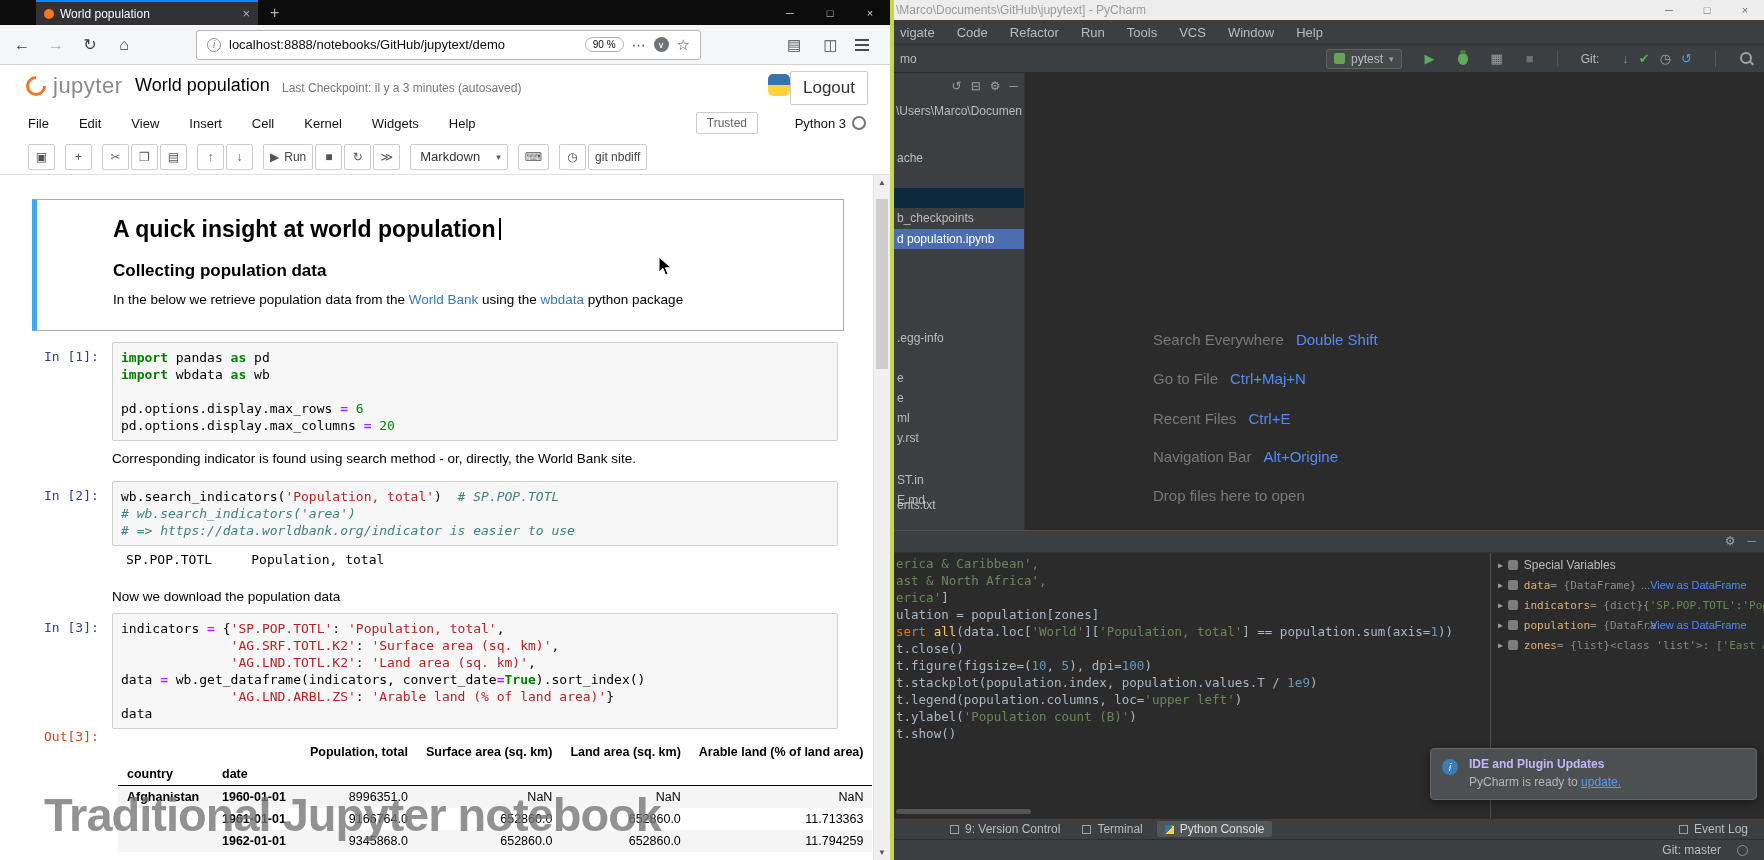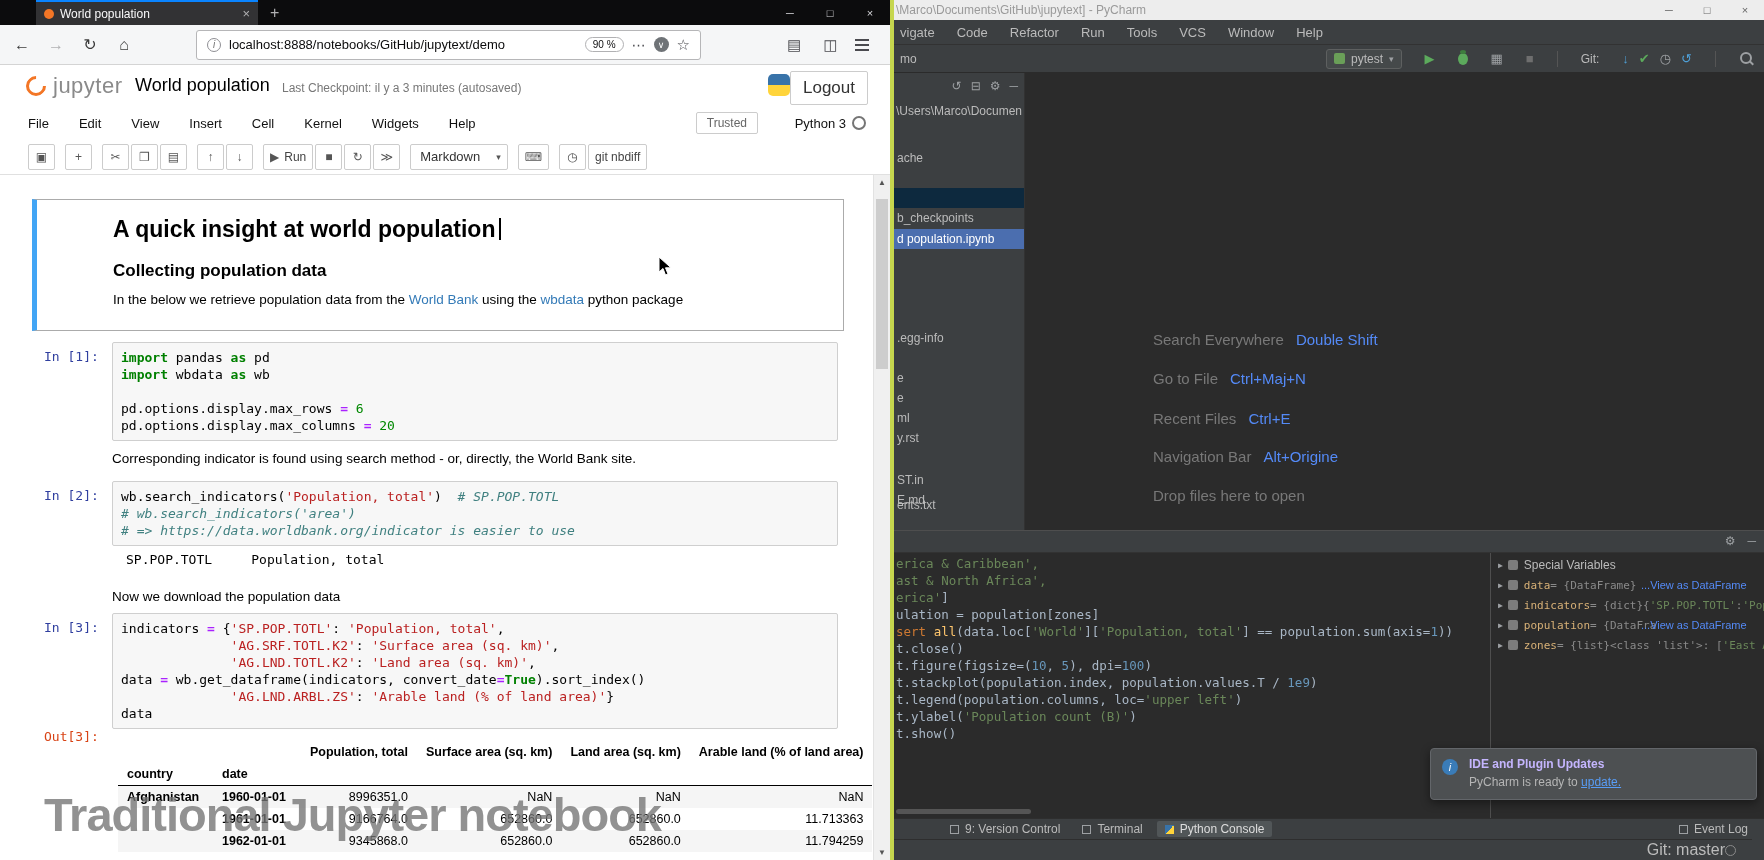--- a/index.html
+++ b/index.html
@@ -131,21 +131,21 @@
   .var-name{color:#d8b177}
   .var-rest{color:#8a8a8a}
   .var-link{position:absolute;left:150px;color:#548af7;font:11px "Liberation Sans",sans-serif}
 
   .pc-toolwin{position:absolute;left:0;bottom:21px;right:0;height:21px;background:#3c3f41;border-top:1px solid #2e2e2e;display:flex;align-items:center;font-size:12px;color:#bbb;padding:0 8px;gap:6px}
   .twb{display:flex;align-items:center;gap:6px;padding:1px 8px;border-radius:2px}
   .twb.active{background:#515658;color:#ddd}
   .twb-ico{width:9px;height:9px;border:1px solid #9da0a3;flex:none}
   .twb-ico.py{border:none;background:linear-gradient(135deg,#3873a9 50%,#ffd43b 50%)}
   .twb-spacer{flex:1}
-  .pc-status{position:absolute;left:0;bottom:0;right:12px;height:21px;background:#3c3f41;border-top:1px solid #2e2e2e;display:flex;align-items:center;justify-content:flex-end;font-size:16px;color:#bbb;padding:0 16px;}
+  .pc-status{position:absolute;left:0;bottom:0;right:0;height:21px;background:#3c3f41;border-top:1px solid #2e2e2e;display:flex;align-items:center;justify-content:flex-end;font-size:12px;color:#bbb;padding:0 16px;gap:16px}
   .status-dot{width:11px;height:11px;border:1px solid #8a8a8a;border-radius:50%}
 
   .pc-notif{position:absolute;left:536px;top:748px;width:327px;height:52px;background:#4d5052;border:1px solid #63666a;border-radius:4px;box-shadow:0 3px 10px rgba(0,0,0,.45);z-index:60;padding:8px 12px 8px 38px}
   .notif-ico{position:absolute;left:11px;top:10px;width:16px;height:16px;border-radius:50%;background:#3a7cb8;color:#fff;font-size:11px;font-style:italic;display:flex;align-items:center;justify-content:center}
   .notif-title{color:#c4b5fd;font-size:12px;font-weight:700}
   .notif-body{margin-top:4px;color:#b5b5b5;font-size:12px}
   .notif-link{color:#589df6;text-decoration:underline}
 </style>
 </head>
 <body>

